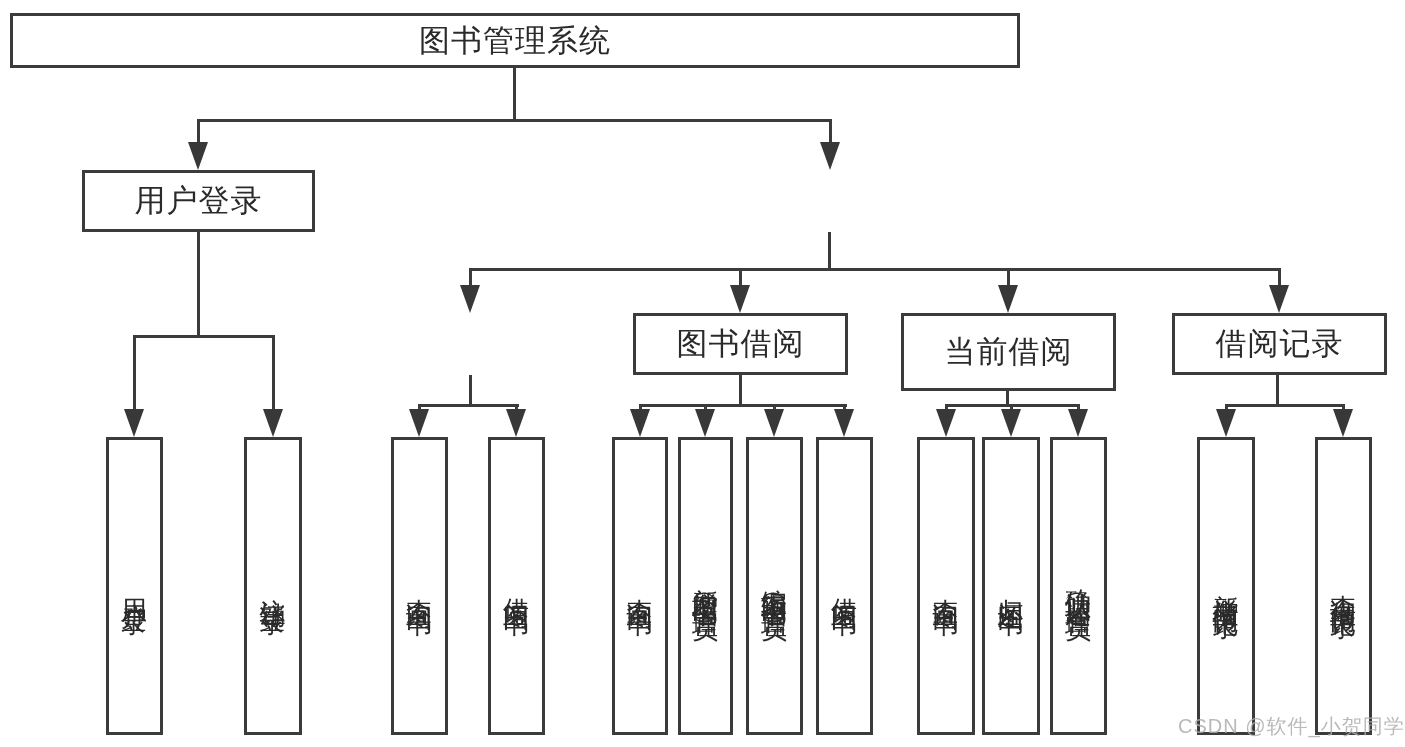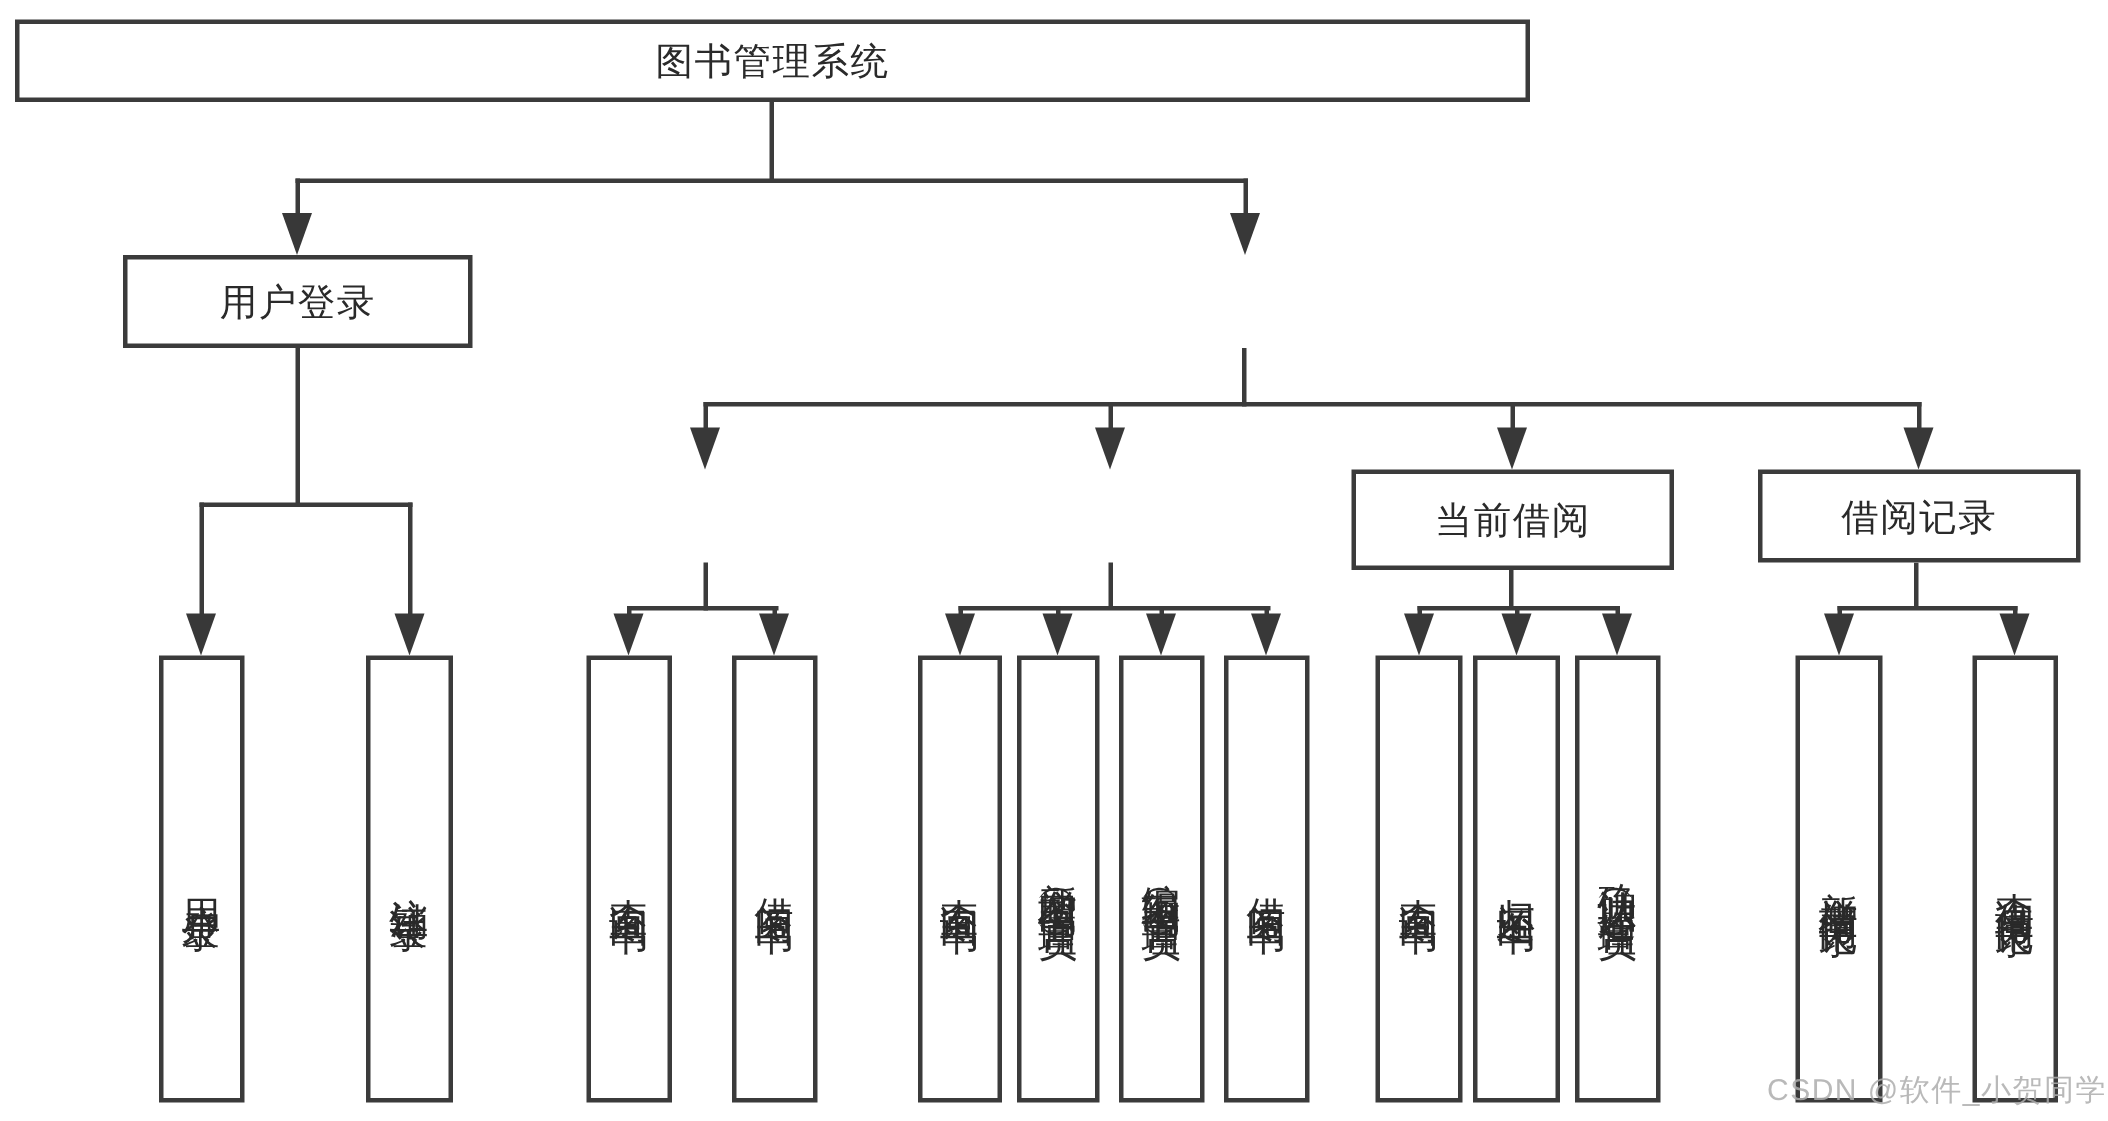--- a/index.html
+++ b/index.html
@@ -7,21 +7,21 @@
     position:relative; width:1405px; height:747px; background:#ffffff;
     font-family:"Liberation Sans","DejaVu Sans",sans-serif;
     overflow:hidden; color:#2a2a2a;
   }
   .box {
     position:absolute; box-sizing:border-box;
     border:3px solid #3b3b3b; background:#ffffff;
     display:flex; align-items:center; justify-content:center;
     color:#2a2a2a; z-index:2;
   }
-  .h-box { font-size:25px; letter-spacing:1px; }
+  .h-box { font-size:31px; letter-spacing:1px; }
   .v-box {
     writing-mode:vertical-rl; text-orientation:mixed;
     font-size:26px; letter-spacing:4px; line-height:1;
   }
   .line { position:absolute; background:#3b3b3b; z-index:1; }
   .vline { width:3px; }
   .hline { height:3px; }
   .arrow {
     position:absolute; width:0; height:0; z-index:1;
     border-left:10px solid transparent; border-right:10px solid transparent;
@@ -35,21 +35,22 @@
 </style>
 </head>
 <body>
 
 <div class="canvas">
 
   <div class="box h-box" style="left:10px;top:13px;width:1010px;height:55px">图书管理系统</div>
 
   <div class="box h-box" style="left:82px;top:170px;width:233px;height:62px">用户登录</div>
 
-  <div class="box h-box" style="left:901px;top:313px;width:215px;height:67px">当前借阅</div>
+  <div class="box h-box" style="left:633px;top:313px;width:215px;height:62px">图书借阅</div>
+  <div class="box h-box" style="left:901px;top:313px;width:215px;height:78px">当前借阅</div>
   <div class="box h-box" style="left:1172px;top:313px;width:215px;height:62px">借阅记录</div>
 
   <div class="box v-box" style="left:106px;top:437px;width:57px;height:298px">用户登录</div>
   <div class="box v-box" style="left:244px;top:437px;width:58px;height:298px">注销登录</div>
 
   <div class="box v-box" style="left:391px;top:437px;width:57px;height:298px">查询图书</div>
   <div class="box v-box" style="left:488px;top:437px;width:57px;height:298px">借阅图书</div>
 
   <div class="box v-box" style="left:612px;top:437px;width:56px;height:298px">查询图书</div>
   <div class="box v-box" style="left:678px;top:437px;width:55px;height:298px">新增图书（管理员）</div>

